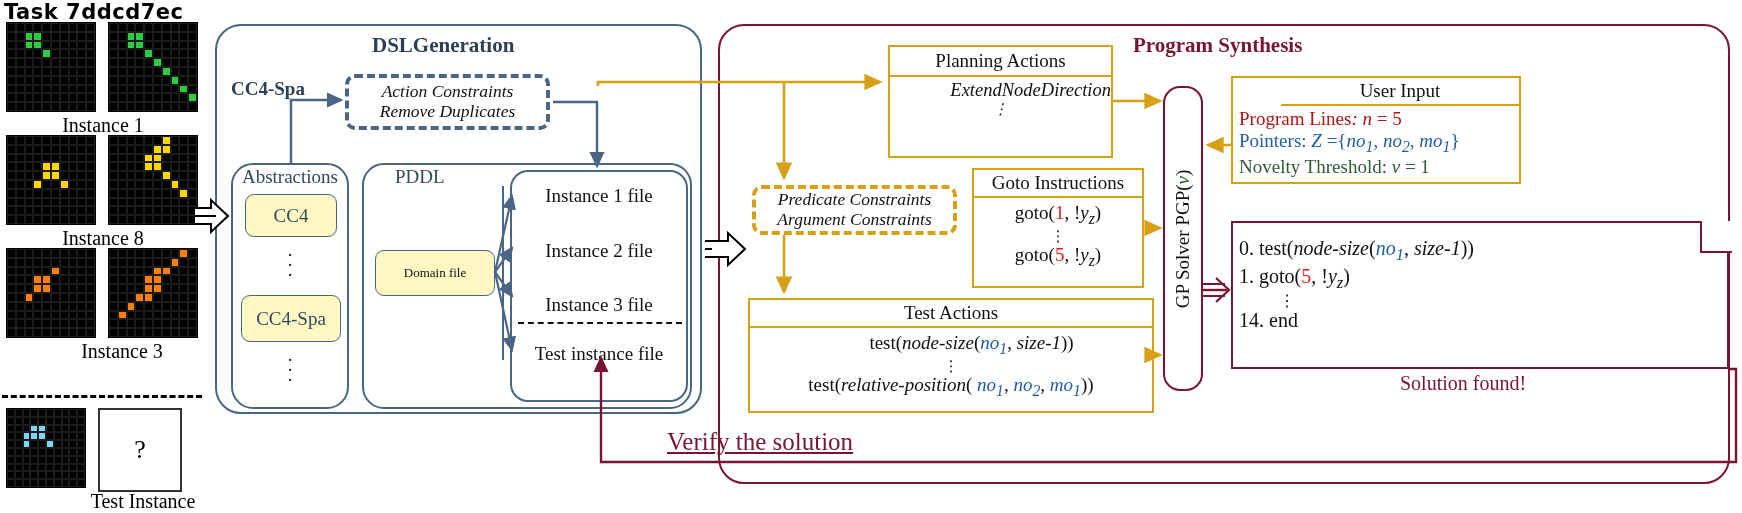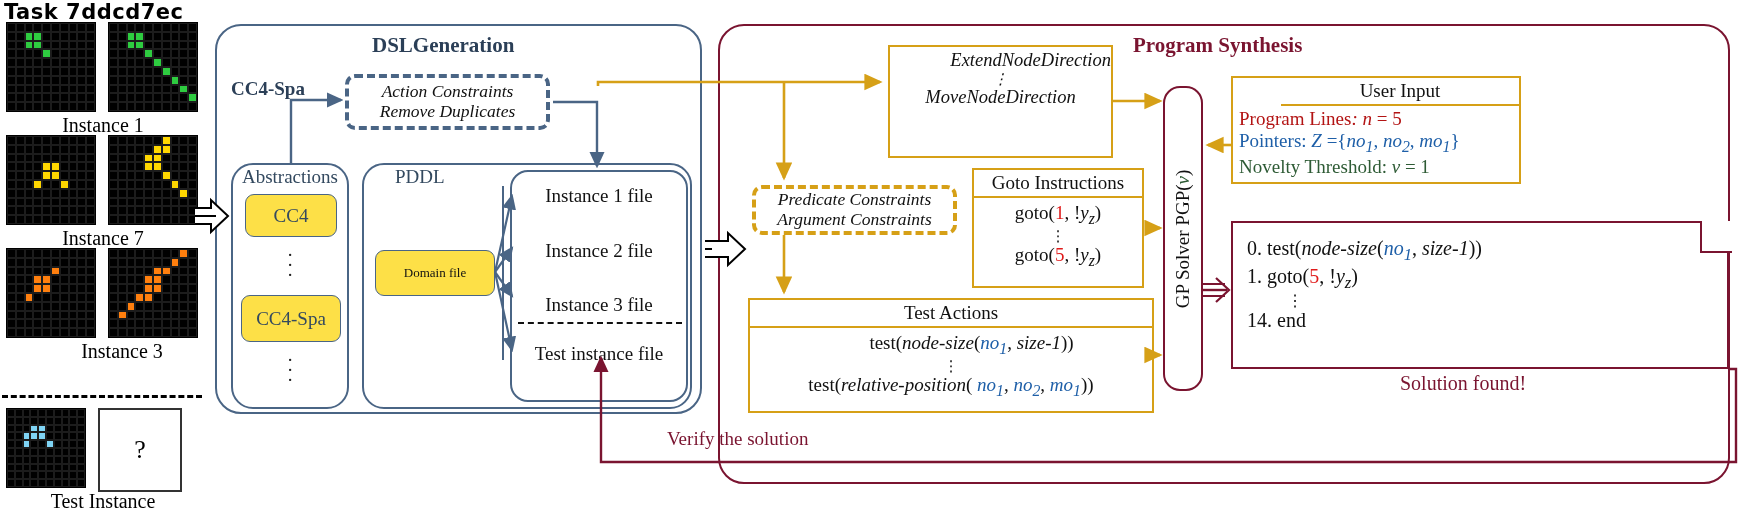--- a/index.html
+++ b/index.html
@@ -21,21 +21,21 @@
   .rbox{position:absolute;box-sizing:border-box;}
   #dsl-outer{left:215px;top:24px;width:487px;height:390px;border:2.2px solid #4a6585;border-radius:26px;}
   #dsl-title{left:372px;top:33px;font-weight:bold;font-size:21px;color:#2b3f57;}
   #cc4spa-label{left:231px;top:78px;font-weight:bold;font-size:19px;color:#2b3f57;}
   #act-constraints{left:345px;top:74px;width:205px;height:56px;border:4px dashed #4a6585;border-radius:10px;
       display:flex;flex-direction:column;align-items:center;justify-content:center;
       font-style:italic;font-size:17.5px;line-height:1.12;color:#111;}
   #abstractions{left:231px;top:163px;width:118px;height:246px;border:2px solid #4a6585;border-radius:22px;}
   #abstractions-title{left:231px;top:166px;width:118px;text-align:center;font-size:19px;color:#33495f;}
   .subbox{border:1.8px solid #4a6585;border-radius:9px;display:flex;align-items:center;
-          justify-content:center;font-size:19px;color:#33495f;background:#fde047;}
+          justify-content:center;font-size:19px;color:#33495f;background:#fef9c3;}
   #cc4box{left:245px;top:194px;width:90px;height:41px;}
   #cc4spabox{left:241px;top:295px;width:98px;height:45px;}
   .vdots{position:absolute;text-align:center;font-size:19px;line-height:10px;color:#222;}
   #pddl{left:362px;top:163px;width:330px;height:246px;border:2px solid #4a6585;border-radius:22px;}
   #pddl-title{left:395px;top:166px;font-size:19px;color:#33495f;}
   #domainfile{left:375px;top:250px;width:118px;height:44px;font-size:13px;color:#111;}
   #filesbox{left:510px;top:170px;width:178px;height:232px;border:2px solid #4a6585;border-radius:18px;}
   .fileline{position:absolute;left:514px;width:170px;text-align:center;font-size:19px;color:#111;}
   #file-dash{left:518px;top:322px;width:164px;border-top:2.5px dashed #111;}
   
@@ -65,23 +65,23 @@
   #userinput{left:1231px;top:76px;width:290px;height:108px;}
   #userinput .ytitle{height:26px;line-height:25px;margin-left:48px;}
   .ui-line{font-size:19px;padding-left:6px;}
   .ui-red{color:#b31414;}
   .ui-blue{color:#1e5fa8;}
   .ui-green{color:#2e5b35;}
   #solution{left:1231px;top:221px;width:498px;height:148px;border:2.2px solid #7a1430;background:#fff;
             box-sizing:border-box;}
   #sol-fold{left:1700px;top:221px;width:30px;height:30px;background:#fff;
             border-left:2.2px solid #7a1430;border-bottom:2.2px solid #7a1430;}
-  .sol-line{font-size:20px;padding-left:14px;color:#111;}
+  .sol-line{font-size:20px;padding-left:6px;color:#111;}
   #solution-found{left:1400px;top:372px;font-size:20px;color:#7a1430;}
-  #verify-label{left:667px;top:428px;font-size:19px;color:#7a1430;}
+  #verify-label{left:667px;top:428px;font-size:25px;color:#7a1430;text-decoration:underline;}
   svg.ov{position:absolute;left:0;top:0;width:1742px;height:513px;pointer-events:none;}
 </style>
 </head>
 <body>
 
 <div class="abs" id="arc-panel">
   <div class="abs" id="task-title">Task 7ddcd7ec</div>
   <div class="abs" id="grids-holder">
       <div class="abs pair" style="left: 6px; top: 22px;">
         <div class="grid" style="width: 90px; height: 90px; grid-template: repeat(10, 1fr) / repeat(10, 1fr);">
@@ -489,21 +489,21 @@
           <div class="cell"></div>
           <div class="cell"></div>
           <div class="cell"></div>
           <div class="cell"></div>
           <div class="cell"></div>
           <div class="cell"></div>
           <div class="cell"></div>
           <div class="cell"></div>
         </div>
       </div>
-      <div class="abs inst-label" style="top: 227px;">Instance 7</div>
+      <div class="abs inst-label" style="top: 227px;">Instance 8</div>
       <div class="abs pair" style="left: 6px; top: 248px;">
         <div class="grid" style="width: 90px; height: 90px; grid-template: repeat(10, 1fr) / repeat(10, 1fr);">
           <div class="cell"></div>
           <div class="cell"></div>
           <div class="cell"></div>
           <div class="cell"></div>
           <div class="cell"></div>
           <div class="cell"></div>
           <div class="cell"></div>
           <div class="cell"></div>
@@ -803,21 +803,21 @@
           <div class="cell"></div>
           <div class="cell"></div>
           <div class="cell"></div>
           <div class="cell"></div>
           <div class="cell"></div>
           <div class="cell"></div>
           <div class="cell"></div>
         </div>
         <div id="qbox">?</div>
       </div>
-      <div class="abs inst-label" style="top: 490px;">Test Instance</div>
+      <div class="abs inst-label" style="top: 490px; padding-left: 40px;">Test Instance</div>
     </div>
 </div>
 
 <div class="rbox" id="dsl-outer"></div>
 <div class="abs" id="dsl-title">DSLGeneration</div>
 <div class="abs" id="cc4spa-label">CC4-Spa</div>
 
 <div class="rbox" id="act-constraints">
   <div>Action Constraints</div>
   <div>Remove Duplicates</div>
@@ -837,23 +837,23 @@
 <div class="fileline" style="top:185px;">Instance 1 file</div>
 <div class="fileline" style="top:240px;">Instance 2 file</div>
 <div class="fileline" style="top:294px;">Instance 3 file</div>
 <div class="abs" id="file-dash"></div>
 <div class="fileline" style="top:343px;">Test instance file</div>
 
 <div class="rbox" id="ps-outer"></div>
 <div class="abs" id="ps-title">Program Synthesis</div>
 
 <div class="ybox" id="planning">
+  <div class="ytitle">Planning Actions</div>
   <div class="pa-line" style="margin-top:3px;text-align:right;">ExtendNodeDirection</div>
   <div class="pa-line" style="font-size:15px;line-height:12px;margin:2px 0;">⋮</div>
-  <div class="pa-line">MoveNodeDirection</div>
 </div>
 
 <div class="rbox" id="pred-constraints">
   <div>Predicate Constraints</div>
   <div>Argument Constraints</div>
 </div>
 
 <div class="ybox" id="goto">
   <div class="ytitle">Goto Instructions</div>
   <div class="goto-line" style="margin-top:4px;">goto(<span class="rednum">1</span>, !<span class="it">y<sub>z</sub></span>)</div>

